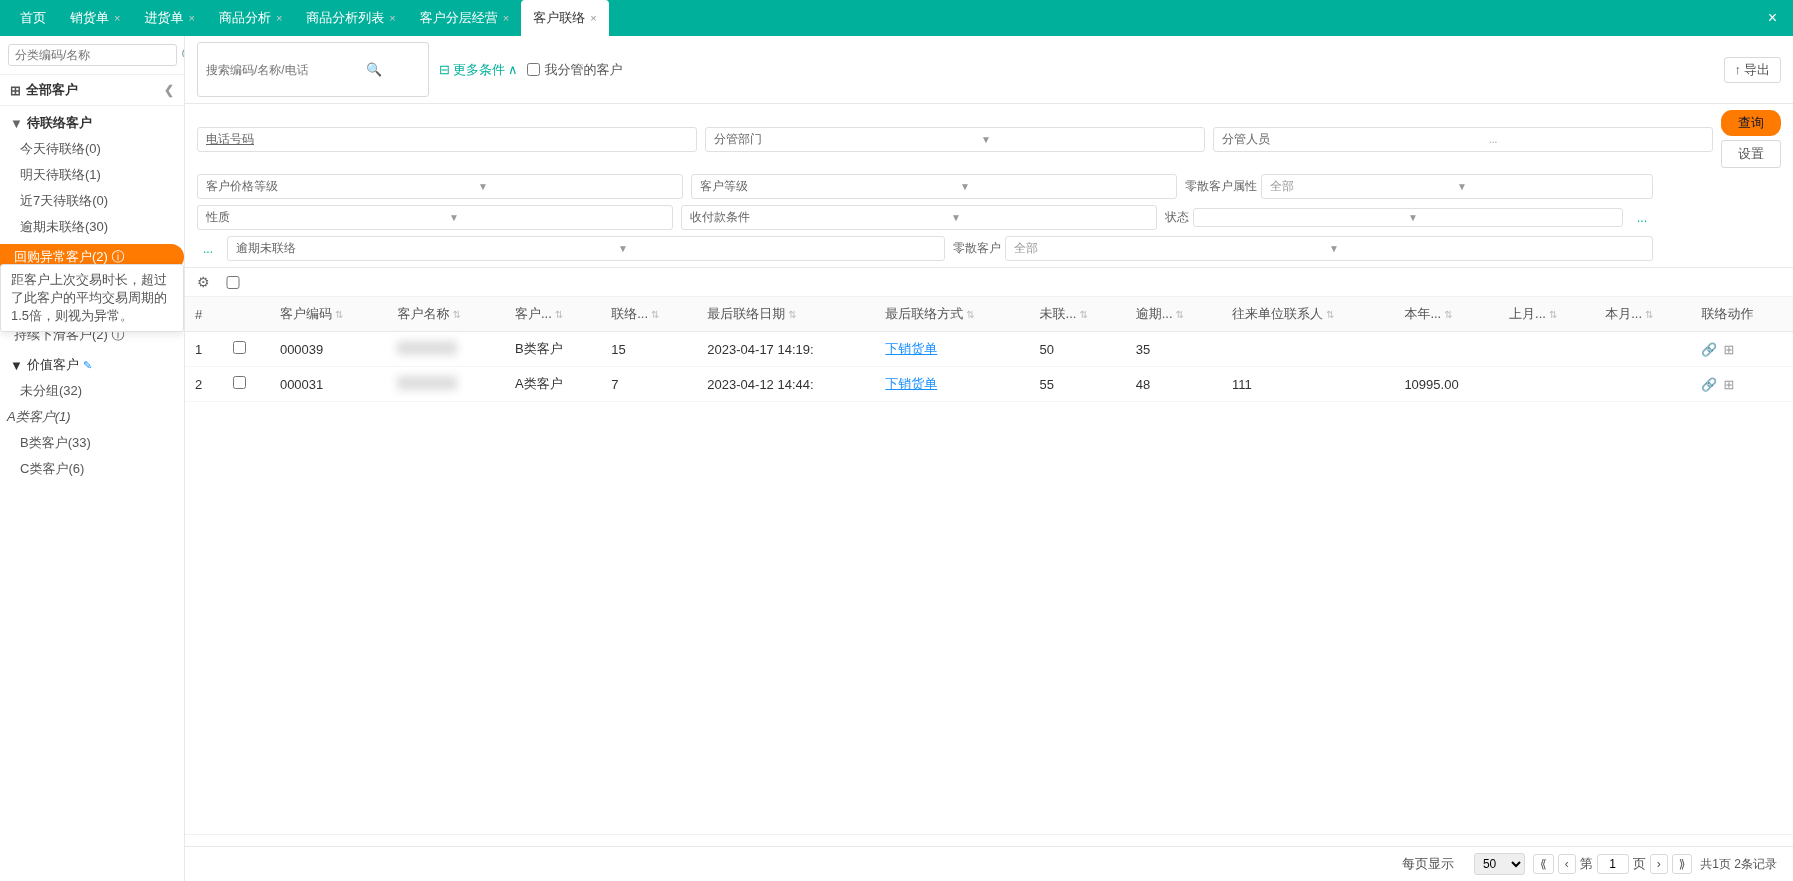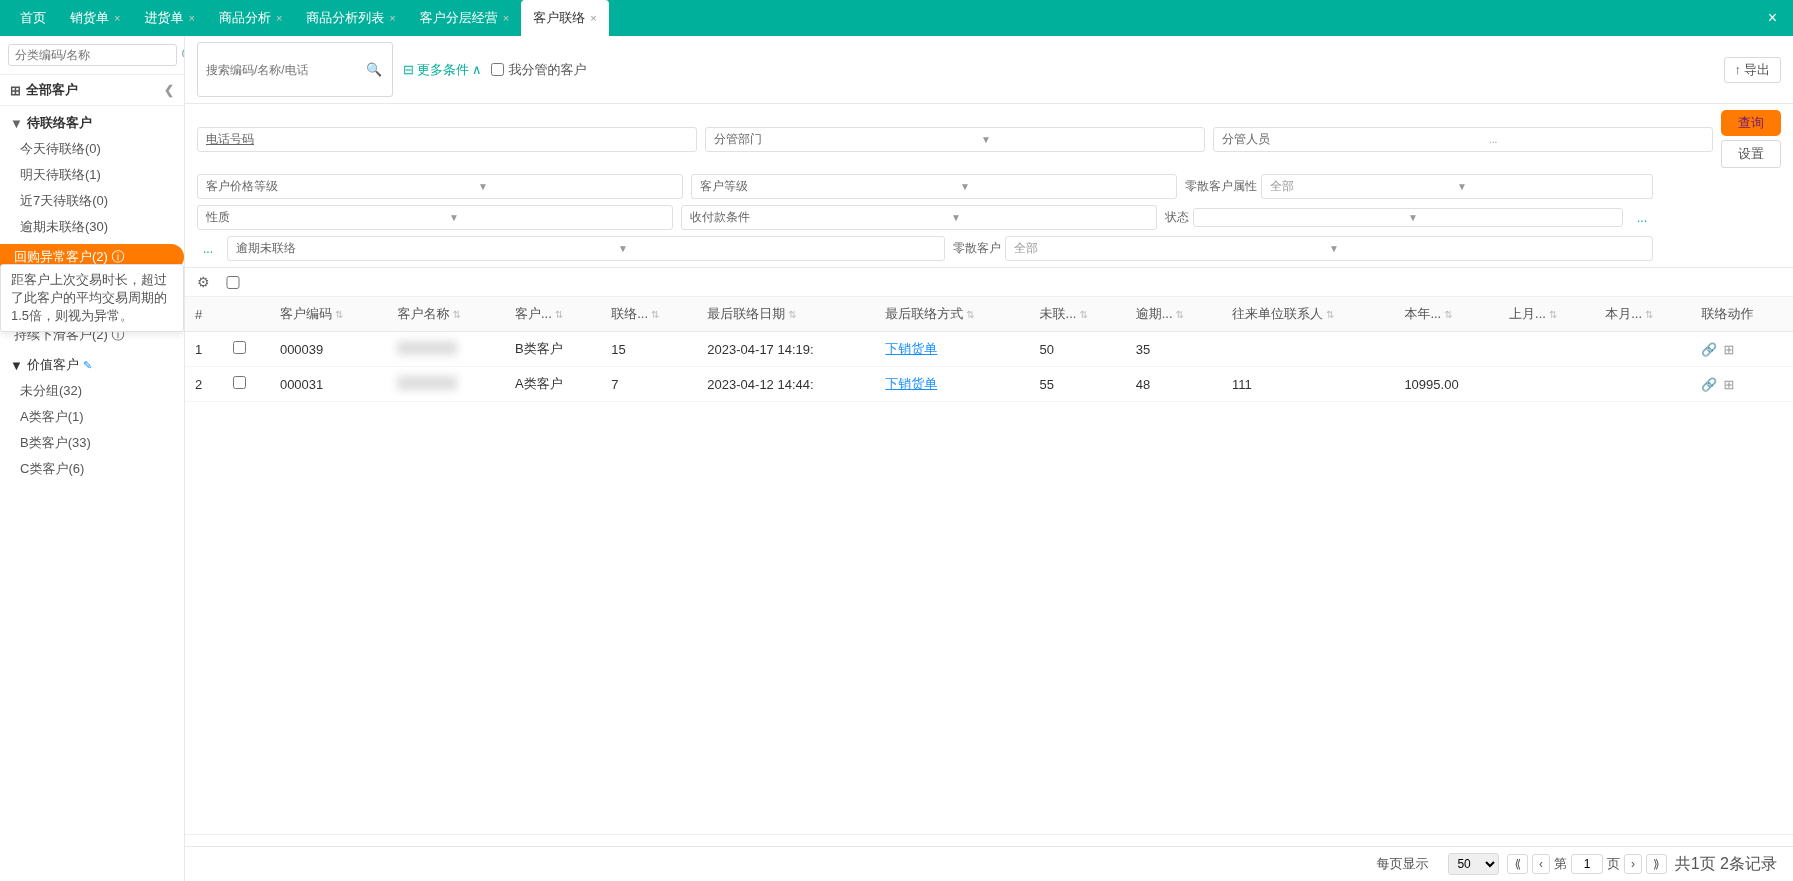--- a/index.html
+++ b/index.html
@@ -92,21 +92,21 @@
       flex: 1; display: flex; flex-direction: column; overflow: hidden;
     }
 
     
     .filter-bar {
       background: #fff; padding: 6px 12px; border-bottom: 1px solid #e8e8e8;
       display: flex; align-items: center; gap: 10px;
     }
     .filter-search {
       display: flex; align-items: center; border: 1px solid #d9d9d9;
-      border-radius: 3px; padding: 19px 8px; width: 196px;
+      border-radius: 3px; padding: 19px 8px; width: 232px;
     }
     .filter-search input {
       border: none; outline: none; font-size: 12px; width: 160px;
     }
     .filter-search .search-icon { color: #999; }
     .more-conditions {
       display: flex; align-items: center; color: #00b09b;
       cursor: pointer; font-size: 12px; gap: 3px;
     }
     .my-customers {
@@ -147,21 +147,21 @@
 
     .filter-inline {
       display: flex; align-items: center; flex: 1; gap: 4px;
     }
     .filter-inline label { color: #666; font-size: 12px; white-space: nowrap; }
 
     .action-btns {
       display: flex; flex-direction: column; gap: 4px;
     }
     .btn-query {
-      background: #ff7a00; color: #701a75; border: none; border-radius: 5px;
+      background: #ff7a00; color: #0f172a; border: none; border-radius: 11px;
       padding: 4px 16px; cursor: pointer; font-size: 13px;
     }
     .btn-settings {
       background: #fff; color: #555; border: 1px solid #d9d9d9; border-radius: 3px;
       padding: 4px 16px; cursor: pointer; font-size: 13px;
     }
 
     .more-btn {
       color: #00b09b; cursor: pointer; font-size: 12px; padding: 3px 6px;
     }
@@ -213,21 +213,21 @@
     .pagination { display: flex; align-items: center; gap: 4px; }
     .pagination button {
       border: 1px solid #d9d9d9; background: #fff; border-radius: 3px;
       padding: 2px 6px; cursor: pointer; font-size: 12px; color: #555;
     }
     .pagination .page-info { display: flex; align-items: center; gap: 4px; color: #555; font-size: 12px; }
     .pagination .page-info input {
       border: 1px solid #d9d9d9; border-radius: 3px;
       width: 32px; text-align: center; padding: 2px; font-size: 12px; outline: none;
     }
-    .total-info { color: #555; font-size: 16px; }
+    .total-info { color: #555; font-size: 12px; }
 
     .horizontal-scroll {
       background: #fff; border-top: 1px solid #f0f0f0;
       height: 12px; overflow-x: scroll; overflow-y: hidden;
     }
     .horizontal-scroll-inner { width: 2000px; height: 1px; }
 
     .checkbox-cell { width: 30px; }
     input[type="checkbox"] { cursor: pointer; }
   </style>
@@ -313,21 +313,21 @@
 
     <div style="padding: 4px 0;">
       <div class="sidebar-group-title2">
         <span class="triangle">▼</span>
         <span>价值客户</span>
         <span style="margin-left:4px;color:#1890ff;font-size:11px;">✎</span>
       </div>
       <div class="sidebar-item" style="padding-left:20px;">
         <span>未分组(32)</span>
       </div>
-      <div class="sidebar-item" style="padding-left:20px;">
+      <div class="sidebar-item" style="padding-left:7px;font-style:italic;">
         <span>A类客户(1)</span>
       </div>
       <div class="sidebar-item" style="padding-left:20px;">
         <span>B类客户(33)</span>
       </div>
       <div class="sidebar-item" style="padding-left:20px;">
         <span>C类客户(6)</span>
       </div>
     </div>
 

